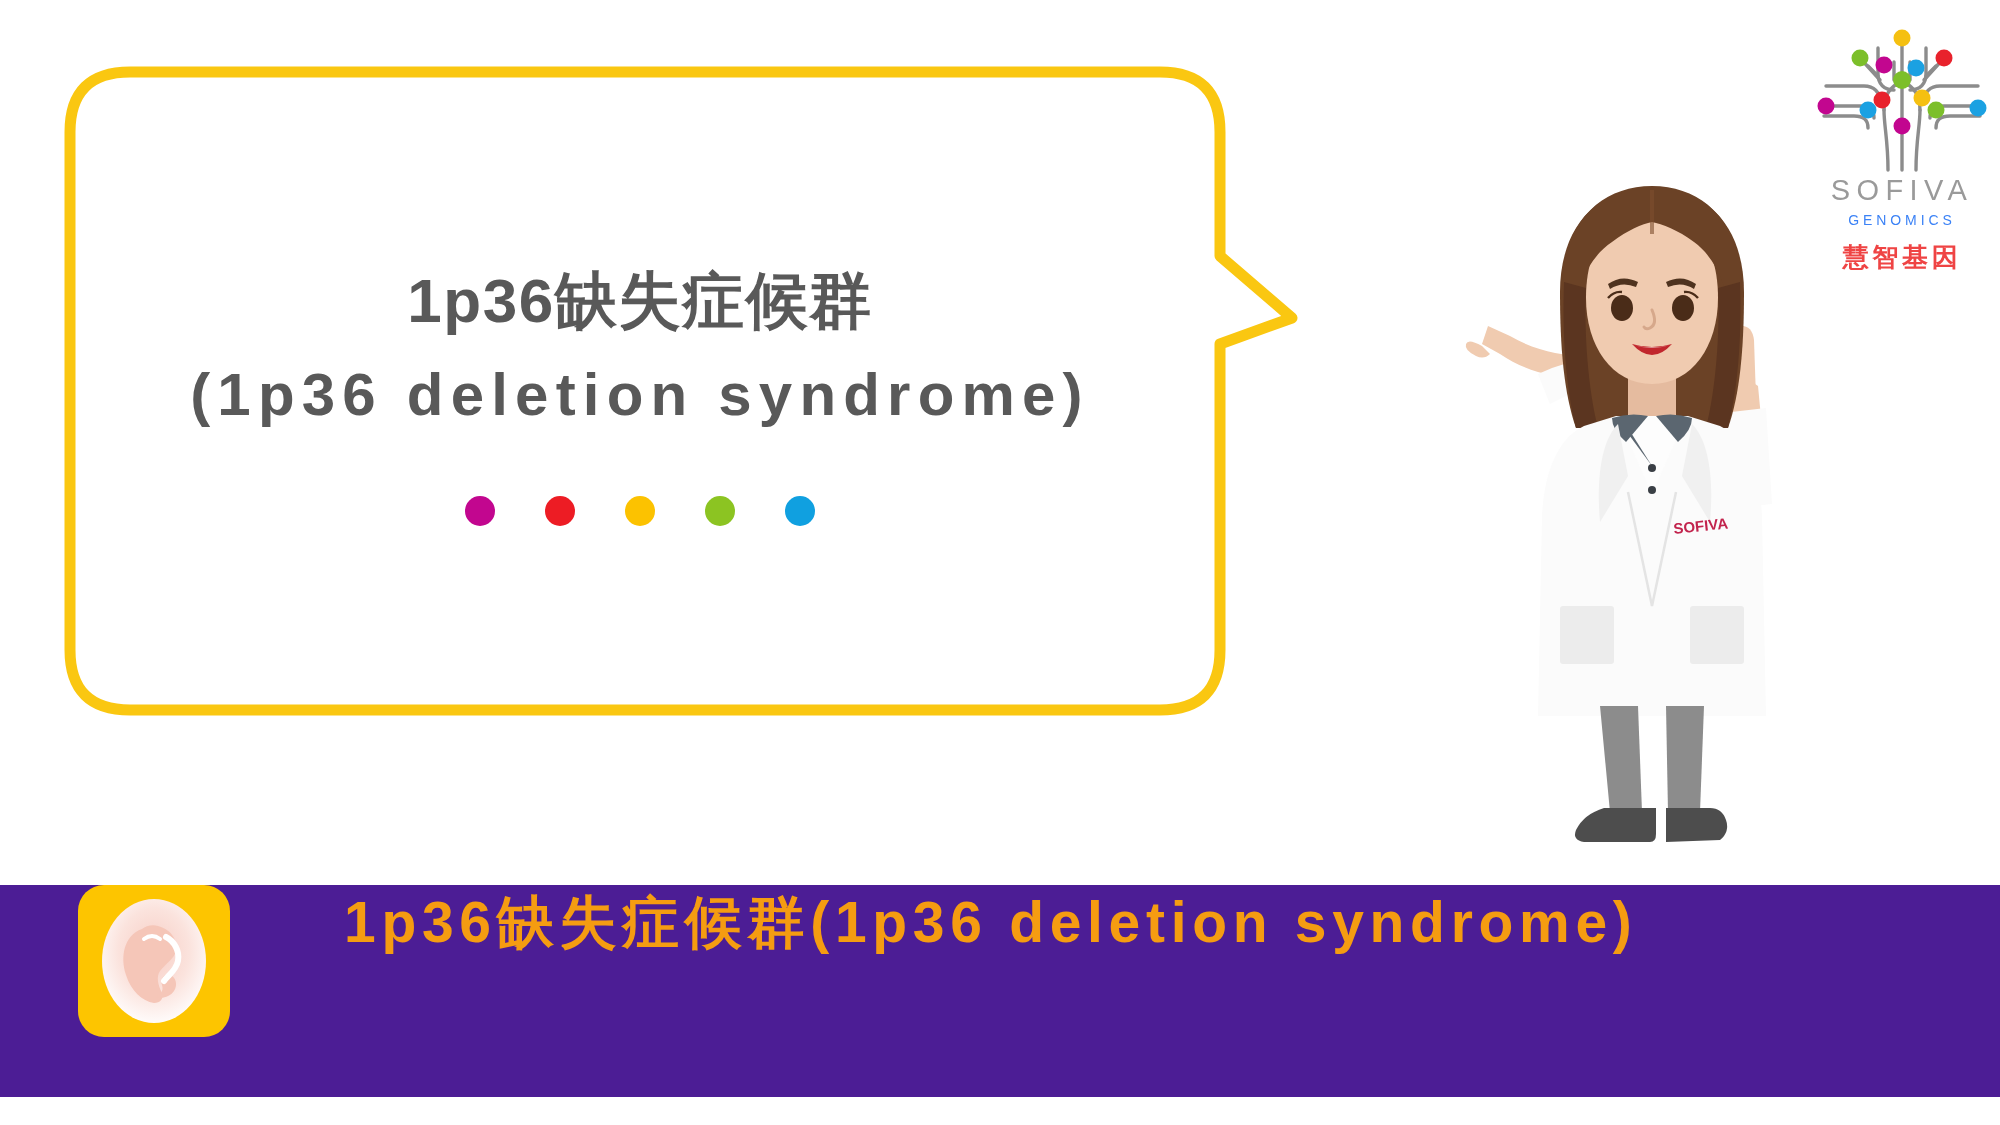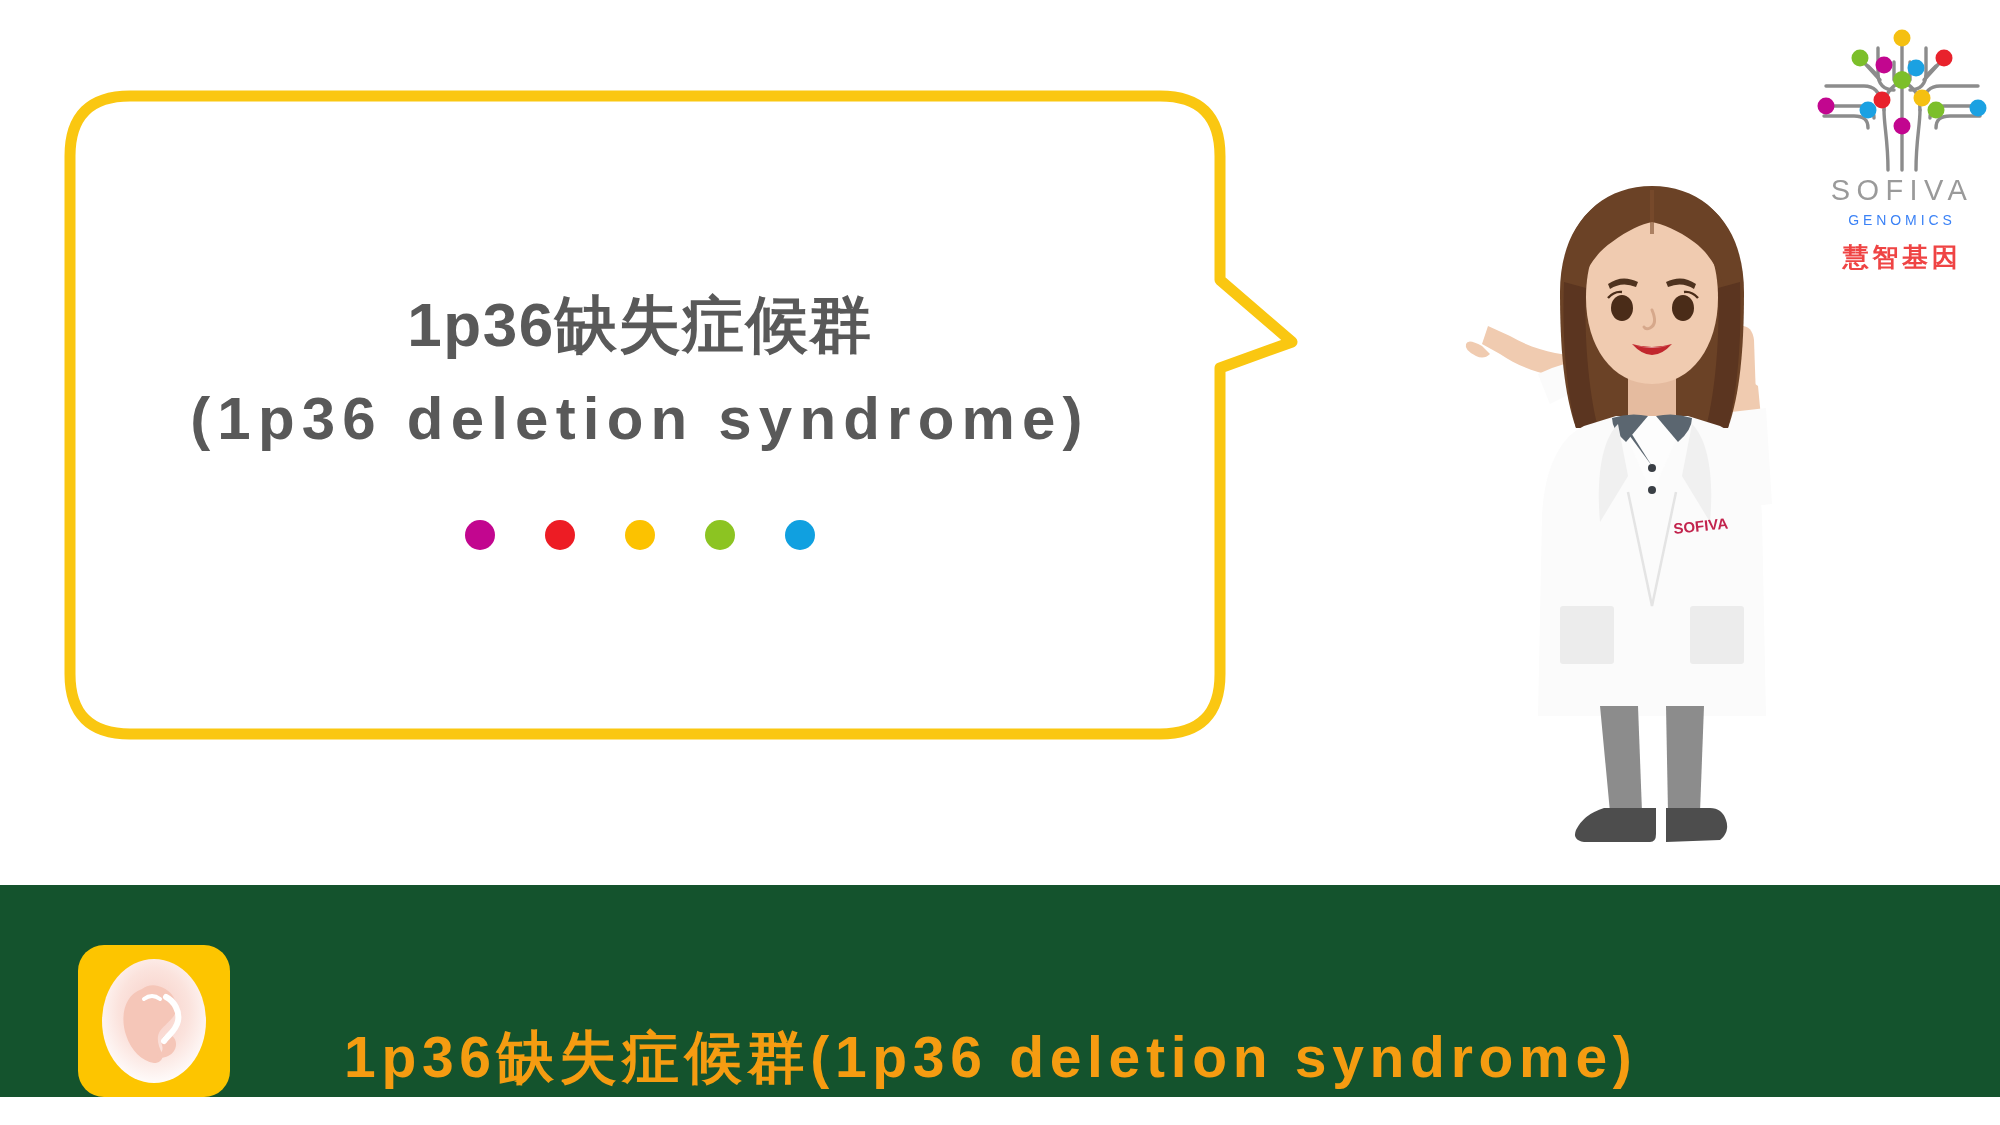--- a/index.html
+++ b/index.html
@@ -16,21 +16,21 @@
     width: 2000px;
     height: 1125px;
     background: #ffffff;
     overflow: hidden;
   }
 
   
   .bubble-wrap {
     position: absolute;
     left: 60px;
-    top: 80px;
+    top: 56px;
     width: 1250px;
     height: 680px;
   }
   .bubble-svg { display: block; width: 100%; height: 100%; }
 
   .bubble-content {
     position: absolute;
     left: 0;
     top: 0;
     width: 1160px;
@@ -112,23 +112,23 @@
   }
   .doctor svg { display: block; width: 100%; height: 100%; }
 
   
   .banner {
     position: absolute;
     left: 0;
     top: 885px;
     width: 2000px;
     height: 212px;
-    background: #14532d;
+    background: #4c1d95;
     display: flex;
-    align-items: flex-end;
+    align-items: flex-start;
   }
   .banner-icon {
     margin-left: 78px;
     width: 152px;
     height: 152px;
     border-radius: 26px;
     background: #fdc500;
     flex: 0 0 auto;
     display: flex;
     align-items: center;

